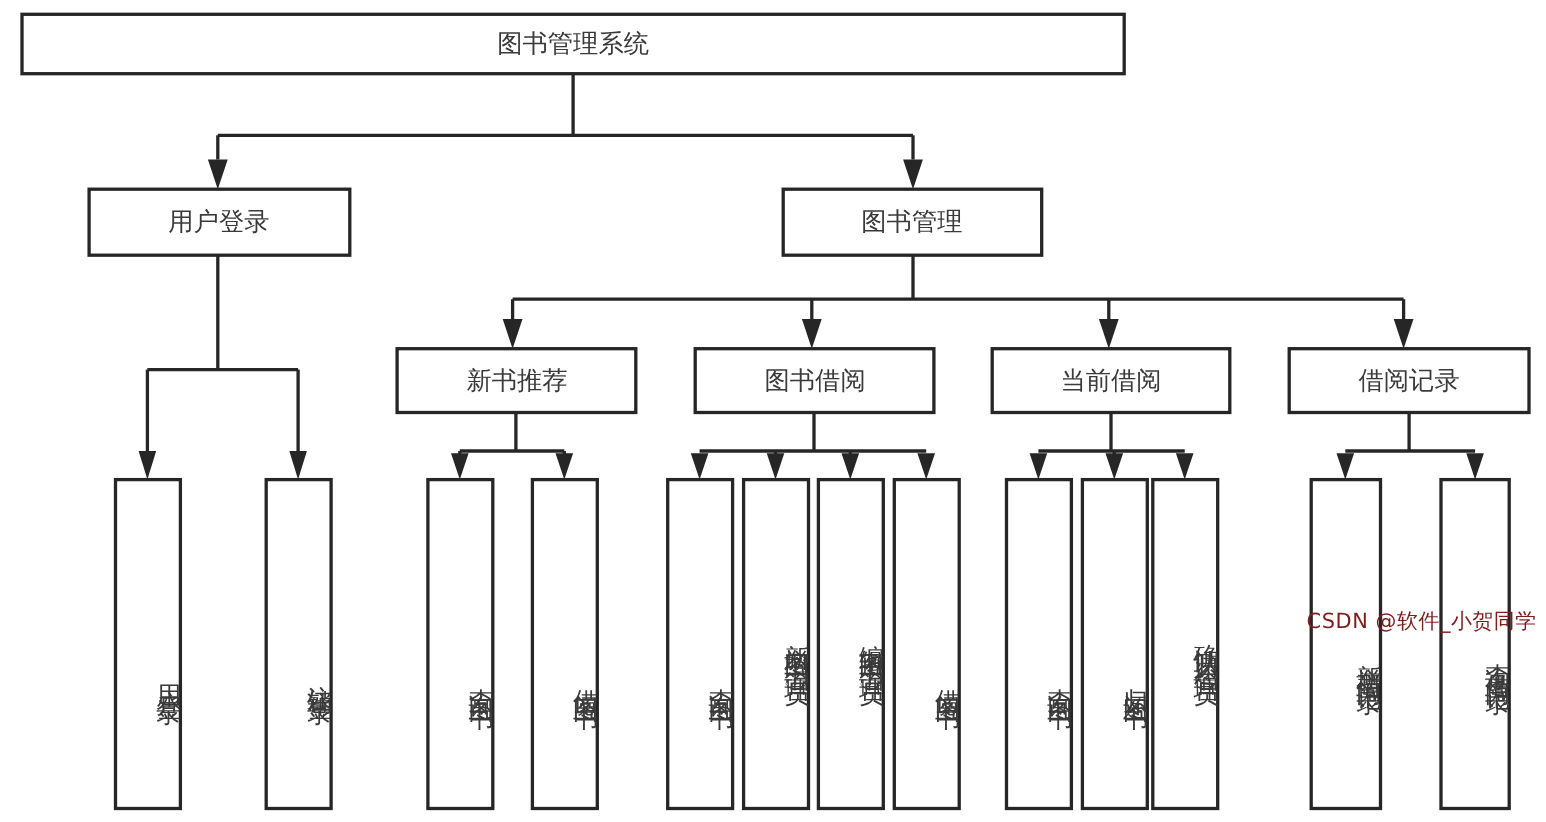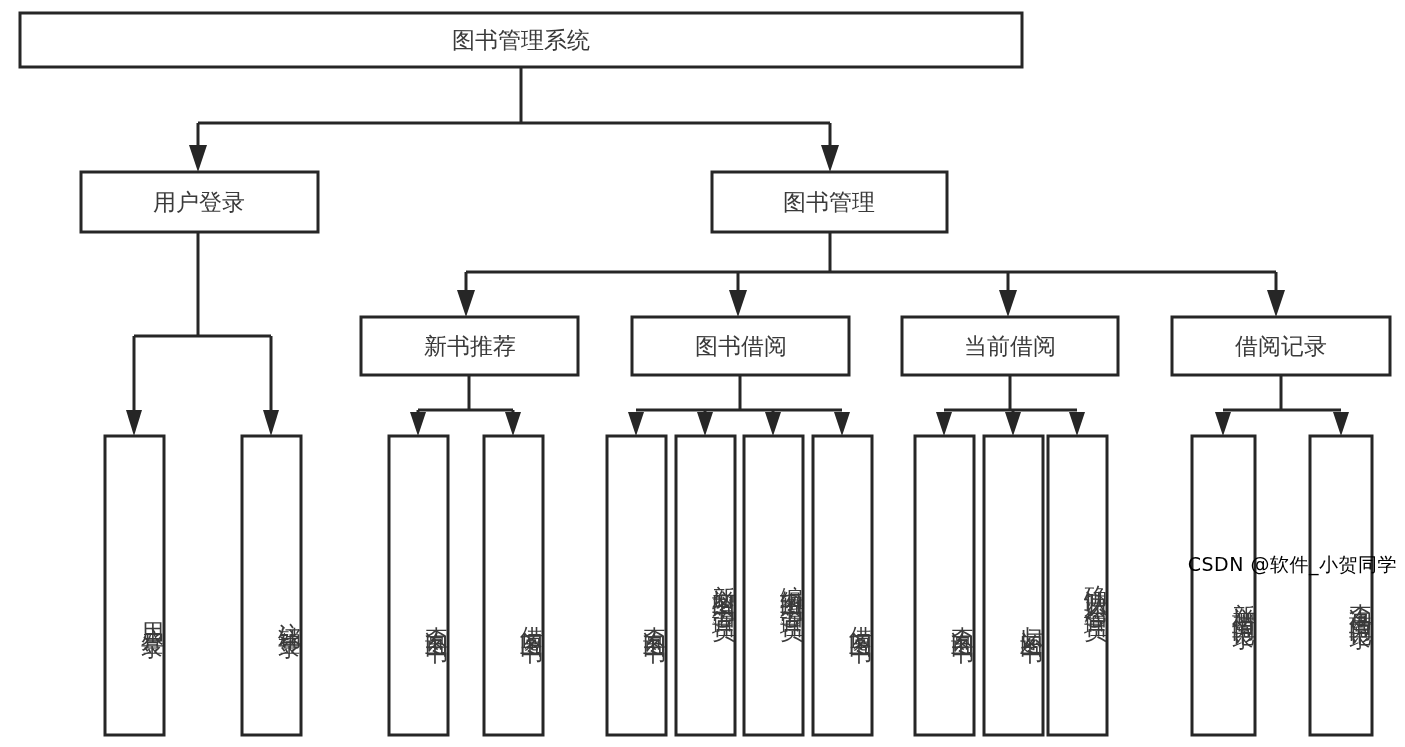--- a/index.html
+++ b/index.html
@@ -64,21 +64,21 @@
     white-space: nowrap;
     pointer-events: none;
     overflow: hidden;
   }
   .watermark {
     position: absolute;
     right: 8px;
     bottom: 4px;
     font-family: "DejaVu Sans", "Liberation Sans", sans-serif;
     font-size: 19px;
-    color: #000000;
+    color: #7f1d1d;
     letter-spacing: 0.5px;
     white-space: nowrap;
   }
 </style>
 </head>
 <body>
 
 <div id="diagram-root">
 
   <svg id="tree-svg" viewBox="0 0 1405 747">

